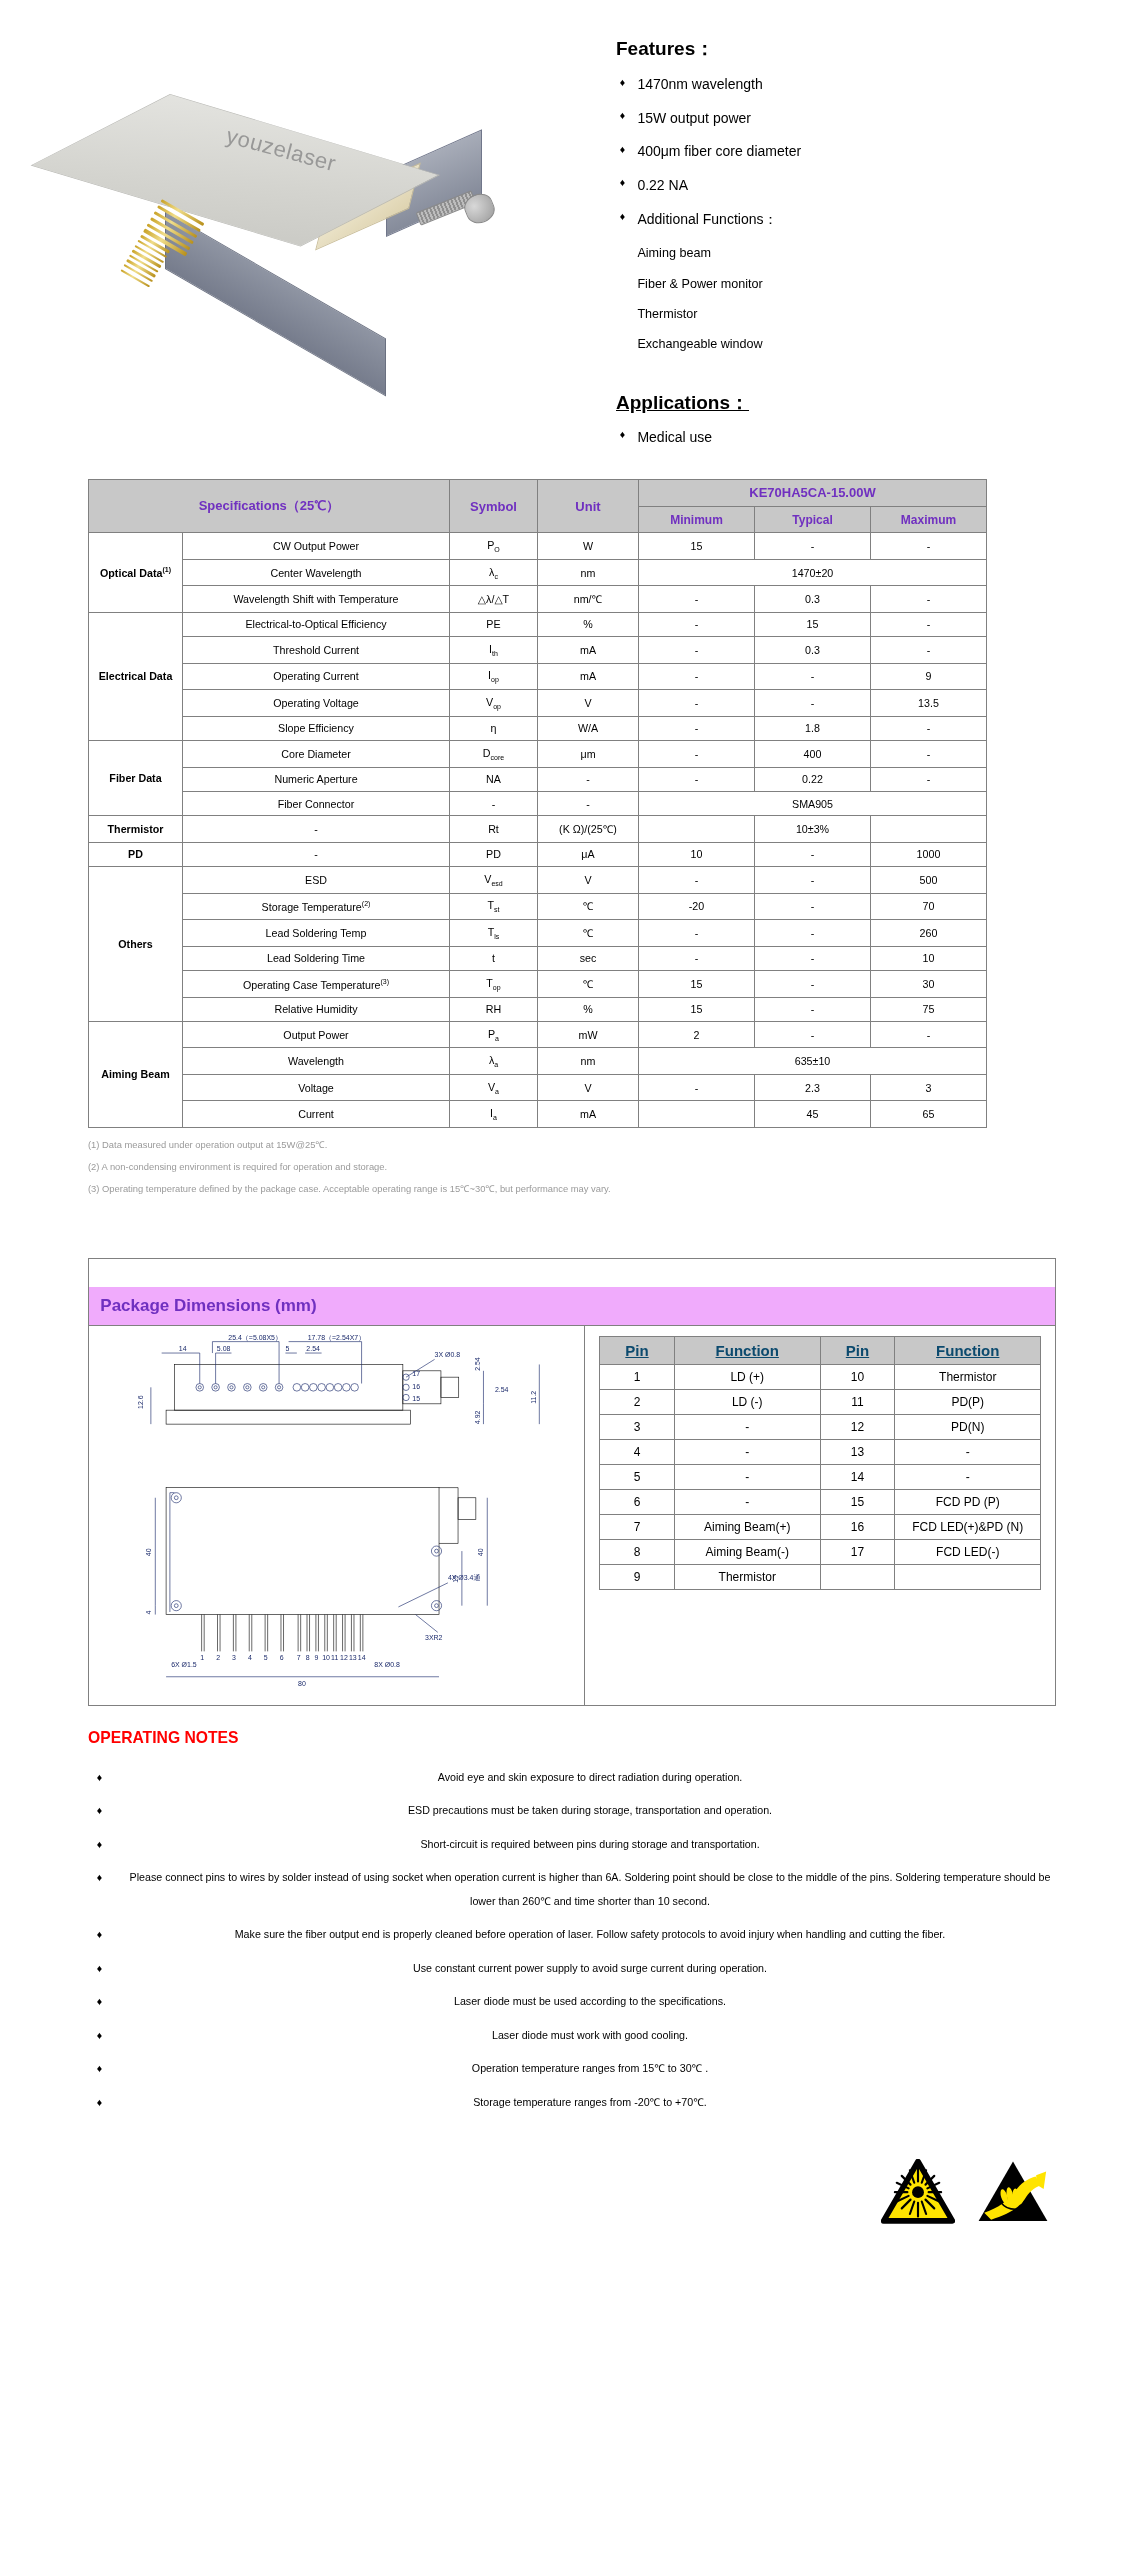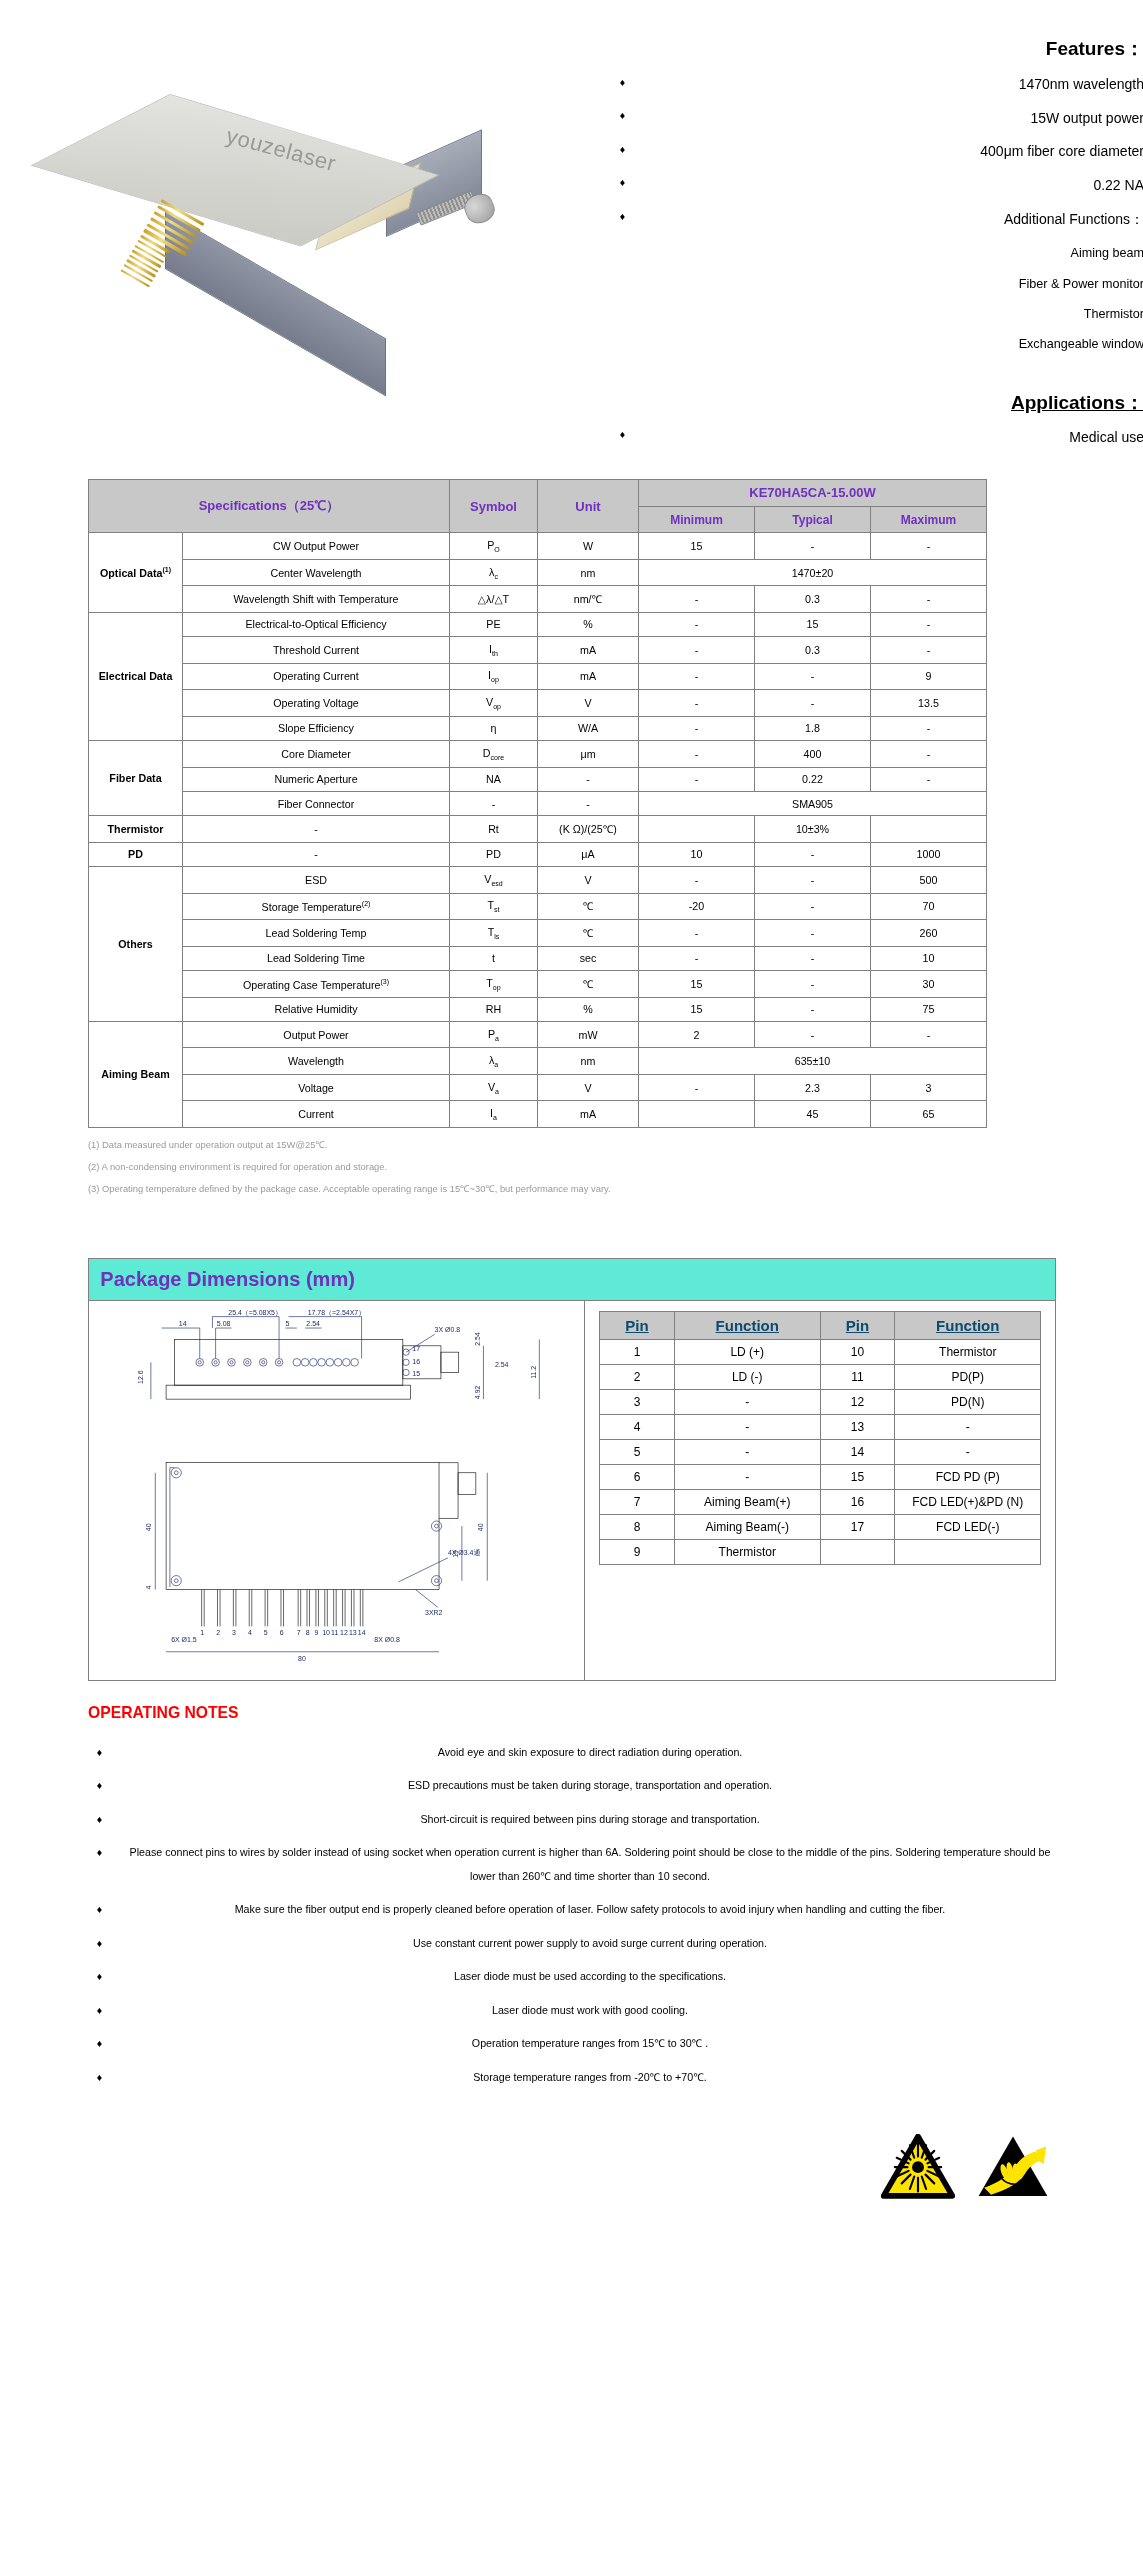--- a/index.html
+++ b/index.html
@@ -9,21 +9,21 @@
     background: #ffffff;
     font-family: "Liberation Sans", sans-serif;
     color: #000;
     -webkit-font-smoothing: antialiased;
   }
   .page { width:1144px; min-height:2576px; position:relative; padding:0; }
 
   
   .top { display:flex; padding: 25px 0 0 0; }
   .product-col { width: 616px; display:flex; align-items:flex-start; justify-content:center; padding-top:19px; }
-  .features-col { width: 528px; padding-top: 11.3px; text-align: right; }
+  .features-col { width: 528px; padding-top: 11.3px; }
 
   
   .product-wrap { position:relative; width:352px; height:270px; }
   .pkg { position:absolute; }
   .pkg-top {
     left:38px; top:50px; width:270px; height:170px;
     background: linear-gradient(155deg,#e3e3df 0%, #d4d4cf 60%, #cbcbc6 100%);
     transform: matrix(1,0.30,-0.82,0.42,0,0);
     transform-origin: 0 0;
     border:0.6px solid #b9b9b4;
@@ -87,22 +87,22 @@
   td.item { font-size:10.7px; }
   .sup { font-size:7px; vertical-align:super; }
   .sub-s { font-size:7px; vertical-align:sub; }
 
   .notes-small { padding:10px 88px 0 88px; }
   .notes-small p { margin:0 0 10px 0; font-size:9.4px; color:#9a9a9a; }
 
   
   .pkg-sec { padding: 53px 88px 0 88px; }
   .pkg-box { border:1.3px solid #808080; width:968px; }
-  .pkg-title { background:#5eead4; color:#7030c0; font-size:20px; font-weight:bold;
-               padding:8.8px 11.3px; border-bottom:1.3px solid #808080; }
+  .pkg-title { background:#f0abfc; color:#7030c0; font-size:17px; font-weight:bold;
+               padding:8.8px 11.3px; border-bottom:1.3px solid #808080;margin-top:28px; }
   .pkg-body { display:flex; }
   .draw-col { width:496px; border-right:1.3px solid #808080; padding:8.8px 6.3px; }
   .pin-col { flex:1; padding:10px 14px; }
 
   svg.drawing { display:block; width:100%; height:auto; }
 
   table.pins-t { border-collapse:collapse; width:100%; table-layout:fixed; }
   table.pins-t th, table.pins-t td {
     border:1.3px solid #808080; text-align:center; font-size:12px; padding:5px 1.9px; background:#fff;
   }

